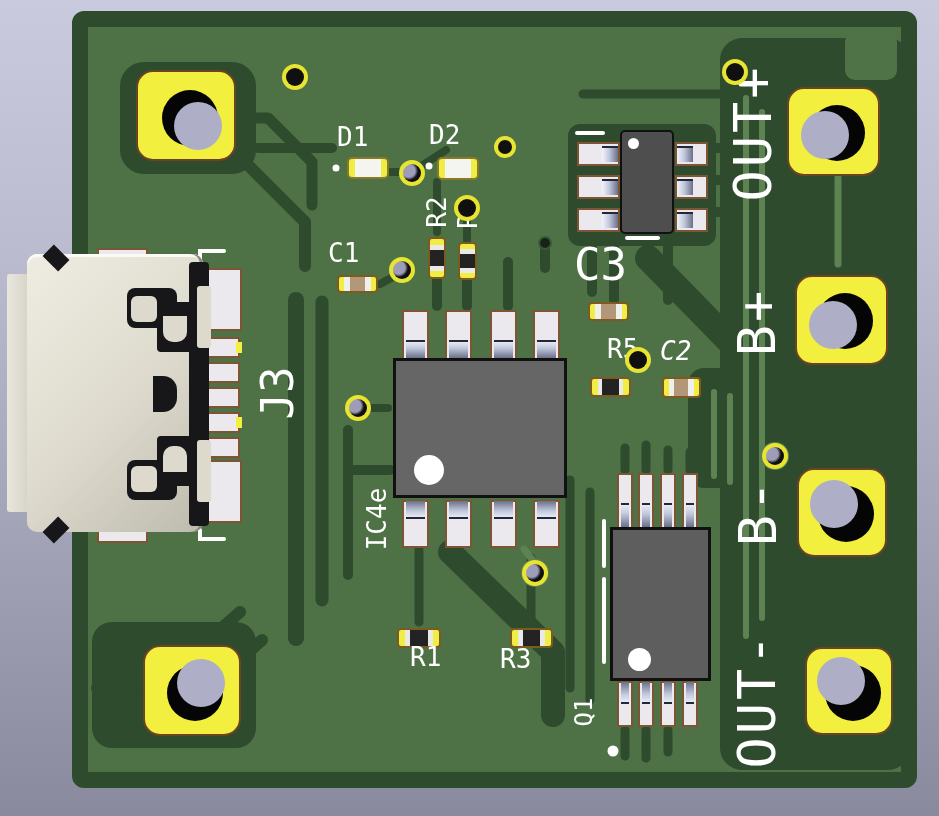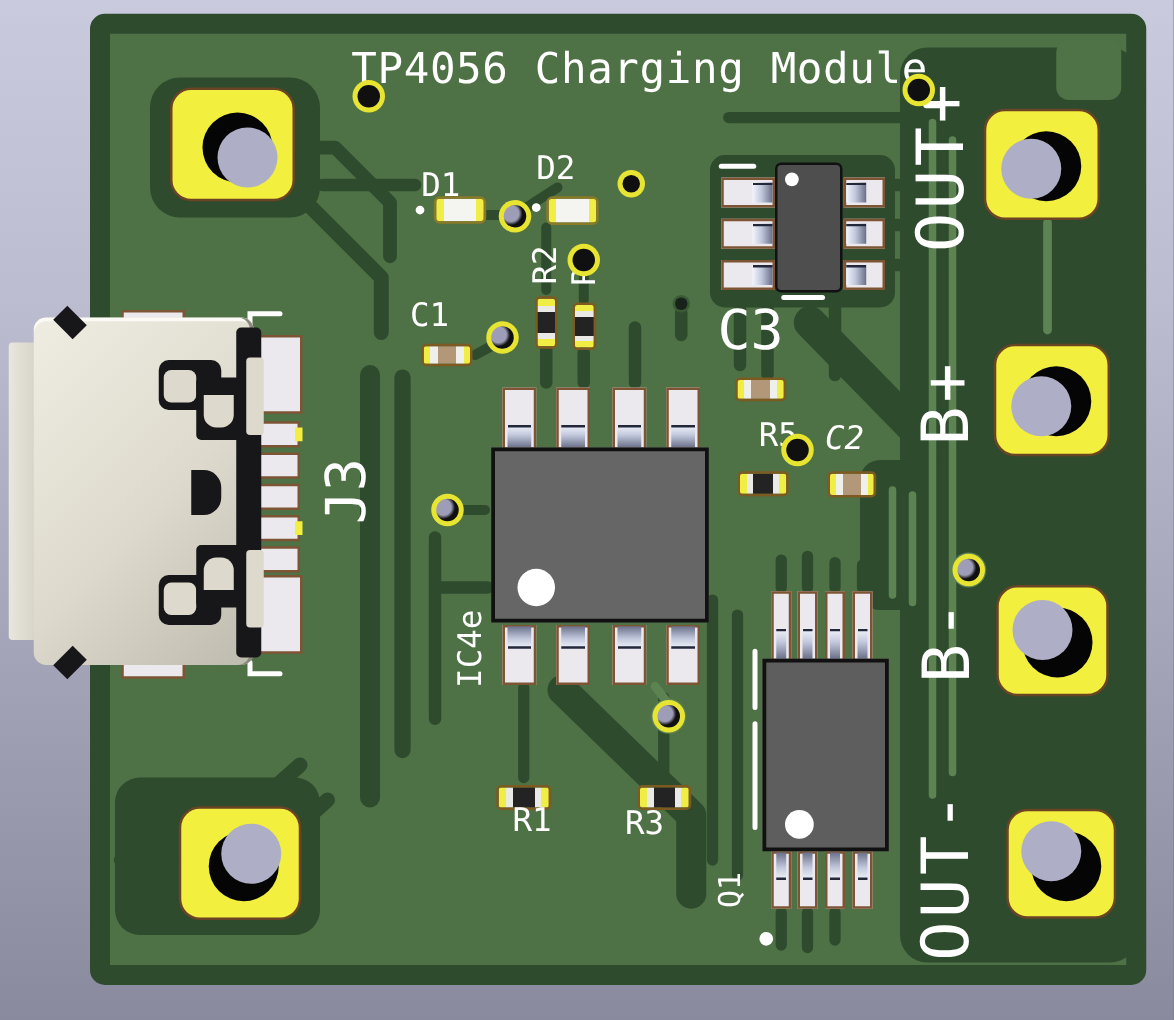--- a/index.html
+++ b/index.html
@@ -316,28 +316,27 @@
     <div class="dk" style="left:152px;top:54px;width:46px;height:50px;border-radius:4px;"></div>
     <div class="lt" style="left:158px;top:68px;width:24px;height:26px;border-radius:0 0 10px 10px;"></div>
     <div class="dk" style="left:152px;top:188px;width:46px;height:50px;border-radius:4px;"></div>
     <div class="lt" style="left:158px;top:198px;width:24px;height:26px;border-radius:10px 10px 0 0;"></div>
     <div class="dk" style="left:148px;top:128px;width:24px;height:36px;border-radius:0 14px 14px 0;"></div>
     <div class="dk" style="left:184px;top:14px;width:20px;height:264px;border-radius:4px;"></div>
     <div class="lt" style="left:192px;top:38px;width:14px;height:62px;border-radius:3px;"></div>
     <div class="lt" style="left:192px;top:192px;width:14px;height:62px;border-radius:3px;"></div>
   </div>
 
-  <div class="abs silk" style="left:281px;top:38px;font-size:34px;letter-spacing:0.5px;">TP4056 Charging Module</div>
   <div class="abs silk big rot" style="left:753px;top:133px;">OUT+</div>
   <div class="abs silk big rot" style="left:757px;top:322px;">B+</div>
   <div class="abs silk big rot" style="left:758px;top:512px;">B-</div>
   <div class="abs silk big rot" style="left:757px;top:700px;">OUT-</div>
   <div class="abs silk rot" style="left:278px;top:393px;font-size:44px;">J3</div>
   <div class="abs silk" style="left:574px;top:243px;font-size:44px;">C3</div>
-  <div class="abs silk ref" style="left:337px;top:136px;">D1</div>
+  <div class="abs silk ref" style="left:337px;top:124px;">D1</div>
   <div class="abs silk ref" style="left:429px;top:122px;">D2</div>
   <div class="abs silk ref rot" style="left:437px;top:212px;">R2</div>
   <div class="abs silk ref rot" style="left:468px;top:213px;">R4</div>
   <div class="abs silk ref" style="left:328px;top:240px;">C1</div>
   <div class="abs silk ref" style="left:591px;top:336px;margin-left:16px;">R5</div>
   <div class="abs silk ref" style="left:660px;top:338px;font-style:italic;">C2</div>
   <div class="abs silk ref" style="left:410px;top:644px;">R1</div>
   <div class="abs silk ref" style="left:500px;top:646px;">R3</div>
   <div class="abs silk ref rot" style="left:377px;top:519px;">IC4e</div>
   <div class="abs silk rot" style="left:584px;top:712px;font-size:24px;">Q1</div>

